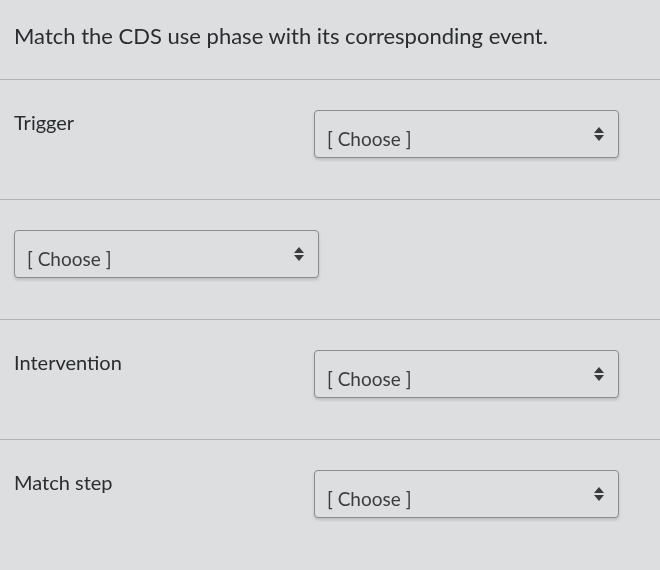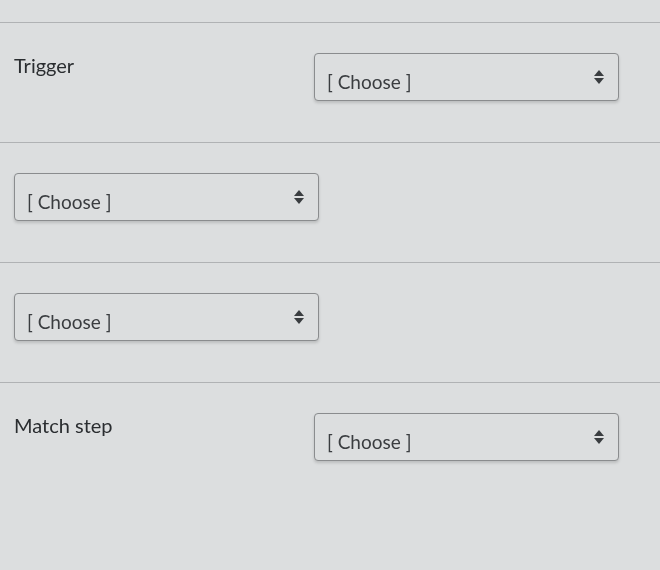--- a/index.html
+++ b/index.html
@@ -79,20 +79,21 @@
       height: 0;
       border-left: 5px solid transparent;
       border-right: 5px solid transparent;
       border-top: 6px solid #3a3d40;
     }
   </style>
 </head>
 <body>
 
 <div class="container">
+  <div class="question-text">Match the CDS use phase with its corresponding event.</div>
 
   <div class="row">
     <div class="row-label">Trigger</div>
     <div class="dropdown">
       <span class="dropdown-text">[ Choose ]</span>
       <span class="dropdown-arrows">
         <span class="arrow-up"></span>
         <span class="arrow-down"></span>
       </span>
     </div>
@@ -102,20 +103,21 @@
     <div class="dropdown">
       <span class="dropdown-text">[ Choose ]</span>
       <span class="dropdown-arrows">
         <span class="arrow-up"></span>
         <span class="arrow-down"></span>
       </span>
     </div>
   </div>
 
   <div class="row">
+    <div class="row-label">Intervention</div>
     <div class="dropdown">
       <span class="dropdown-text">[ Choose ]</span>
       <span class="dropdown-arrows">
         <span class="arrow-up"></span>
         <span class="arrow-down"></span>
       </span>
     </div>
   </div>
 
   <div class="row">

